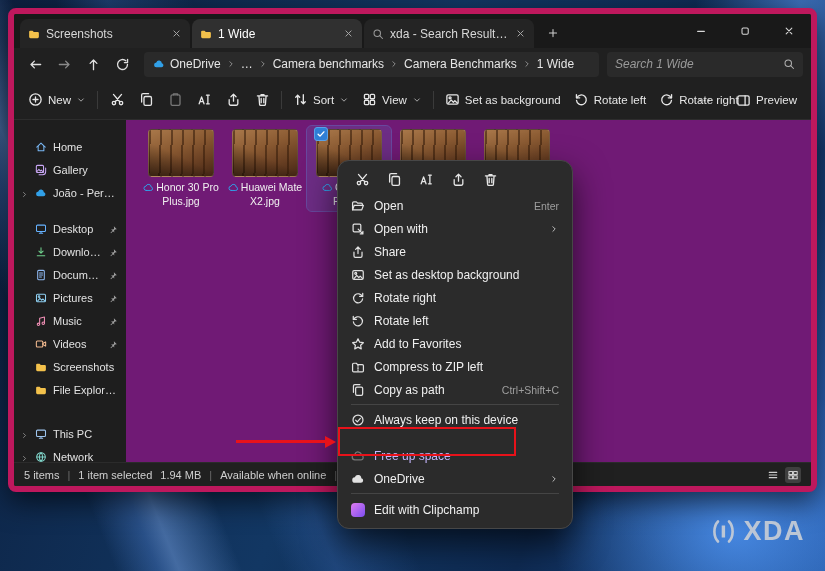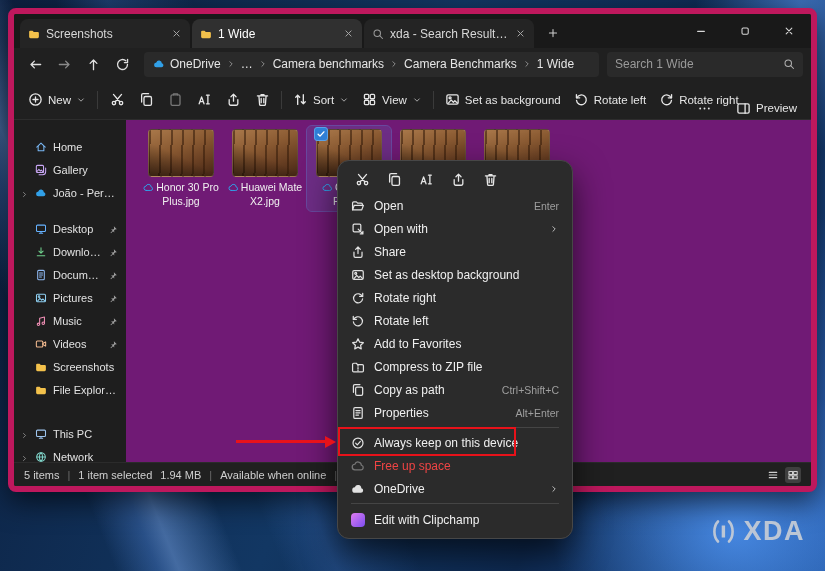--- a/index.html
+++ b/index.html
@@ -44,32 +44,32 @@
   .win-btn { width:44px; display:flex; align-items:center; justify-content:center; color:#d8d8d8; }
   .win-btn .ic { width:12px; height:12px; }
 
   
   .addressbar { height:32px; background:#202020; display:flex; align-items:center; padding:0 8px; gap:2px; flex:0 0 auto; }
   .navbtn { width:27px; height:26px; display:flex; align-items:center; justify-content:center; color:#e0e0e0; border-radius:4px; }
   .navbtn.dim { color:#8a8a8a; }
   .crumbbar { flex:1; height:25px; margin:0 6px; background:#2a2a2a; border-radius:4px; display:flex; align-items:center; gap:5px; padding:0 9px; font-size:12px; color:#e6e6e6; overflow:hidden; white-space:nowrap; }
   .crumb-sep { color:#9a9a9a; width:10px; height:10px; }
   .searchbox { width:196px; height:25px; background:#2a2a2a; border-radius:4px; display:flex; align-items:center; padding:0 8px; gap:6px; }
-  .searchbox input { flex:1; background:transparent; border:none; outline:none; color:#ef4444; font-size:12px; font-family:inherit; min-width:0; }
+  .searchbox input { flex:1; background:transparent; border:none; outline:none; color:#ef4444; font-size:12px; font-family:inherit; min-width:0;font-style:italic; }
   .searchbox input::placeholder { color:#9a9a9a; }
   .search-ic { color:#b0b0b0; width:12px; height:12px; }
 
   
   .commandbar { position:relative; height:40px; display:flex; align-items:center; padding:0 8px; gap:1px; border-bottom:1px solid #2d2d2d; font-size:11.5px; flex:0 0 auto; white-space:nowrap; }
   .cbtn { height:28px; display:flex; align-items:center; gap:5px; padding:0 6px; border-radius:4px; color:#e6e6e6; }
   .cbtn .chev { width:10px; height:10px; color:#b8b8b8; }
   .icbtn { width:28px; height:28px; display:flex; align-items:center; justify-content:center; color:#e6e6e6; border-radius:4px; }
   .icbtn.dim, .cbtn.dim { color:#777; }
   .vsep { width:1px; height:18px; background:#3a3a3a; margin:0 4px; flex:0 0 auto; }
-  .cmd-right { position:absolute; right:8px; top:6px; display:flex; align-items:flex-start; gap:12px;margin-top:8px; }
+  .cmd-right { position:absolute; right:8px; top:6px; display:flex; align-items:flex-start; gap:12px; }
   .c-folder { color:#f3c14b; } .c-cloud { color:#31a0e8; } .c-dim { color:#9a9a9a; }
 
   
   .main { flex:1; display:flex; min-height:0; }
   .sidebar { width:112px; padding-top:10px; background:#1e1e1e; font-size:11px; overflow:hidden; flex:0 0 auto; }
   .srow { height:23px; display:flex; align-items:flex-end; gap:6px; padding:0 6px 0 6px; color:#e2e2e2; }
   .srow .exp { width:9px; height:9px; color:#9a9a9a; flex:0 0 auto; }
   .srow .noexp { width:9px; flex:0 0 auto; }
   .srow .lbl { white-space:nowrap; overflow:hidden; text-overflow:ellipsis; flex:1; }
   .srow .pin { width:10px; height:10px; color:#a0a0a0; margin-right:2px; }
@@ -100,21 +100,21 @@
 
   
   .menu { position:absolute; left:337px; top:160px; width:236px; background:#2b2b2b; border:1px solid #474747; border-radius:12px; box-shadow:0 14px 34px rgba(0,0,0,.65); padding:5px; z-index:50; font-size:12px; color:#f0f0f0; }
   .icon-row { height:28px; display:flex; align-items:center; gap:17px; padding:0 12px 2px; color:#e6e6e6; }
   .mi { height:23px; display:flex; align-items:center; gap:9px; padding:0 8px; border-radius:4px; }
   .mi.tall { height:26px; }
   .mi-ic { width:14px; height:14px; color:#e2e2e2; }
   .mi-label { flex:1; white-space:nowrap; overflow:hidden; }
   .mi-extra { font-size:10.5px; color:#9f9f9f;margin-left:32px; }
   .mi-sub { width:10px; height:10px; color:#cfcfcf; }
-  .mi.disabled { color:#ef4444; }
+  .mi.disabled { color:#c4b5fd;margin-top:13px; }
   .mi.disabled .mi-ic { color:#777; }
   .msep { height:1px; background:#454545; margin:3px 8px; }
   .clip-ic { width:14px; height:14px; border-radius:4px; background:linear-gradient(135deg,#e07cf0,#7b4df0); flex:0 0 auto; }
 
   
   .anno-box { position:absolute; left:338px; top:427px; width:178px; height:29px; border:2px solid #e8121a; z-index:70; pointer-events:none; }
   .anno-arrow { position:absolute; left:236px; top:435px; width:100px; height:13px; z-index:70; display:flex; align-items:center; pointer-events:none; }
   .anno-arrow .shaft { flex:1; height:3px; background:#e8121a; }
   .anno-arrow .head { width:0; height:0; border-left:11px solid #e8121a; border-top:6px solid transparent; border-bottom:6px solid transparent; }
   .watermark { position:absolute; right:20px; bottom:24px; display:flex; align-items:center; gap:6px; color:#c7cdd6; opacity:.92; z-index:5; }
@@ -770,41 +770,31 @@
       </span>
     <span class="mi-label">Add to Favorites</span>
   </div>
   <div class="mi">
     <span class="ic mi-ic">
         <svg viewBox="0 0 16 16" fill="none" stroke="currentColor" stroke-width="1.4" stroke-linecap="round" stroke-linejoin="round" aria-hidden="true">
           <path d="M1.8 12.2V5A1.3 1.3 0 0 1 3.1 3.7h3l1.4 1.5h5.4a1.3 1.3 0 0 1 1.3 1.3v5.7a1.3 1.3 0 0 1-1.3 1.3H3.1a1.3 1.3 0 0 1-1.3-1.3z"></path>
           <path d="M8 5.4v7" stroke-dasharray="1.7 1.5"></path>
         </svg>
       </span>
-    <span class="mi-label">Compress to ZIP file</span>
+    <span class="mi-label">Compress to ZIP left</span>
   </div>
   <div class="mi">
     <span class="ic mi-ic">
         <svg viewBox="0 0 16 16" fill="none" stroke="currentColor" stroke-width="1.4" stroke-linecap="round" stroke-linejoin="round" aria-hidden="true">
           <rect x="5.3" y="4.8" width="8" height="9.4" rx="1.5"></rect>
           <path d="M2.8 10.7V3.3A1.5 1.5 0 0 1 4.3 1.8h5.9"></path>
         </svg>
       </span>
     <span class="mi-label">Copy as path</span>
     <span class="mi-extra">Ctrl+Shift+C</span>
-  </div>
-  <div class="mi">
-    <span class="ic mi-ic">
-        <svg viewBox="0 0 16 16" fill="none" stroke="currentColor" stroke-width="1.4" stroke-linecap="round" stroke-linejoin="round" aria-hidden="true">
-          <rect x="3.2" y="1.8" width="9.6" height="12.4" rx="1.4"></rect>
-          <path d="M5.6 5.2h4.8M5.6 7.8h4.8M5.6 10.4h3"></path>
-        </svg>
-      </span>
-    <span class="mi-label">Properties</span>
-    <span class="mi-extra">Alt+Enter</span>
   </div>
   <div class="msep"></div>
   <div class="mi">
     <span class="ic mi-ic">
         <svg viewBox="0 0 16 16" fill="none" stroke="currentColor" stroke-width="1.4" stroke-linecap="round" stroke-linejoin="round" aria-hidden="true">
           <circle cx="8" cy="8" r="5.7"></circle>
           <path d="M5.3 8.2l1.9 1.9 3.5-4"></path>
         </svg>
       </span>
     <span class="mi-label">Always keep on this device</span>

